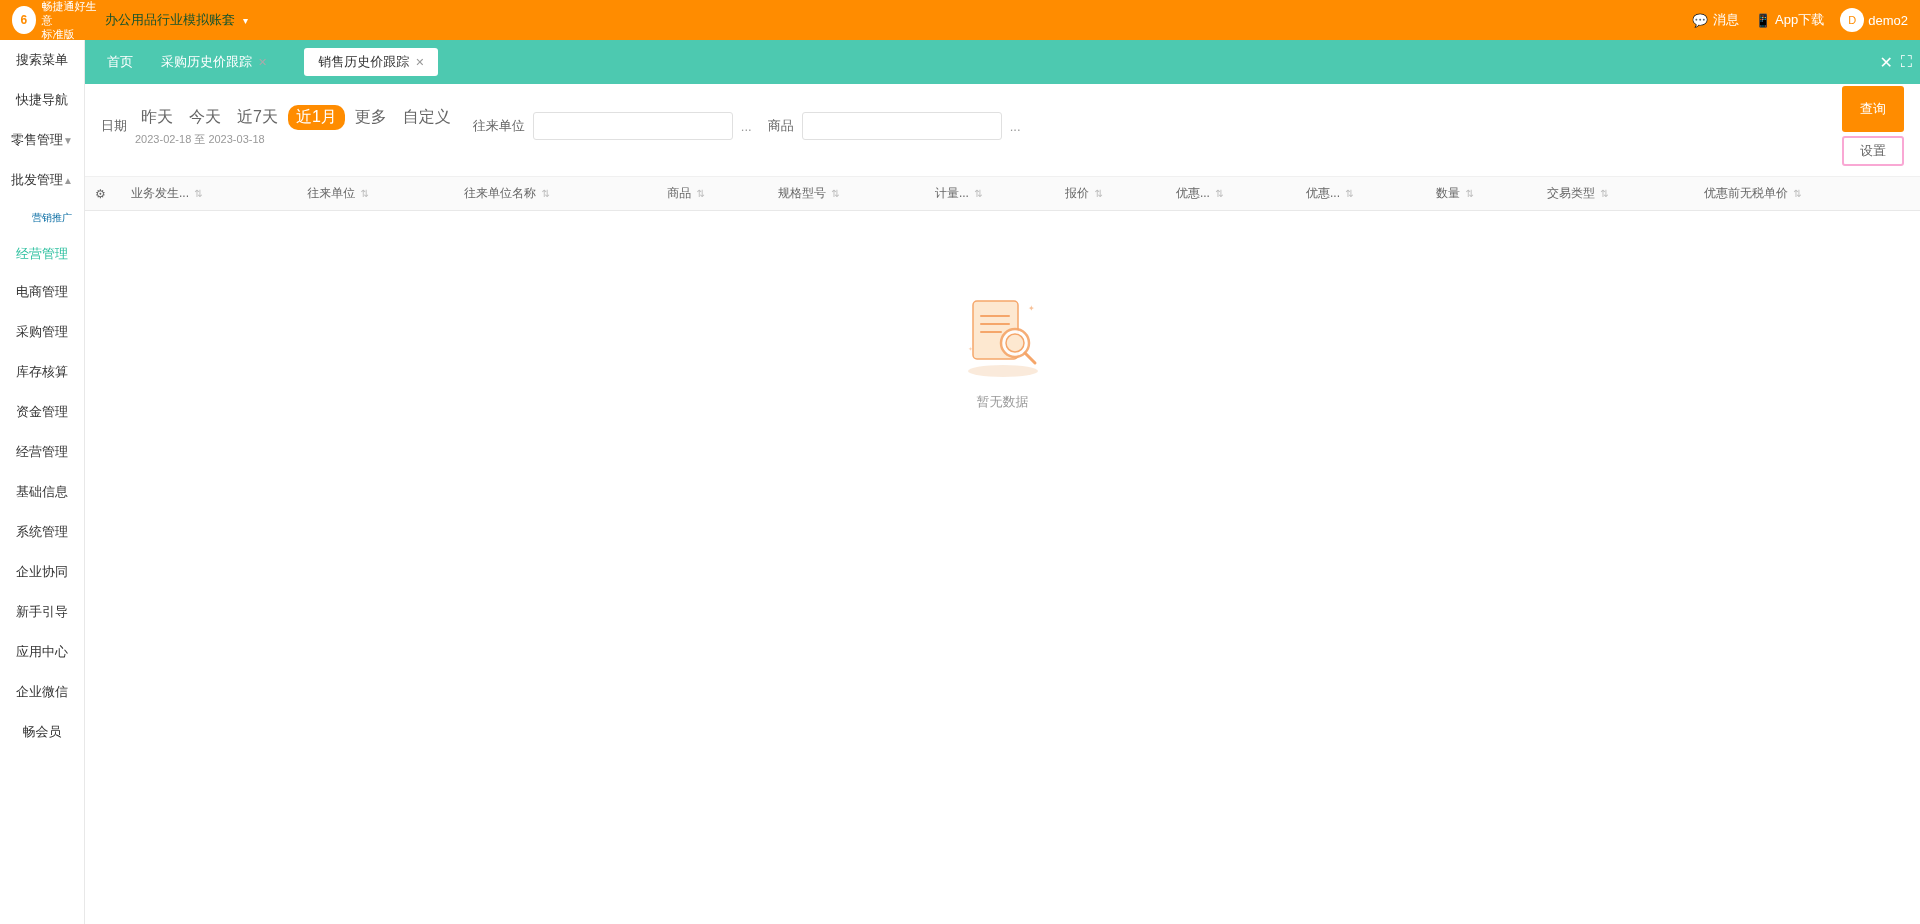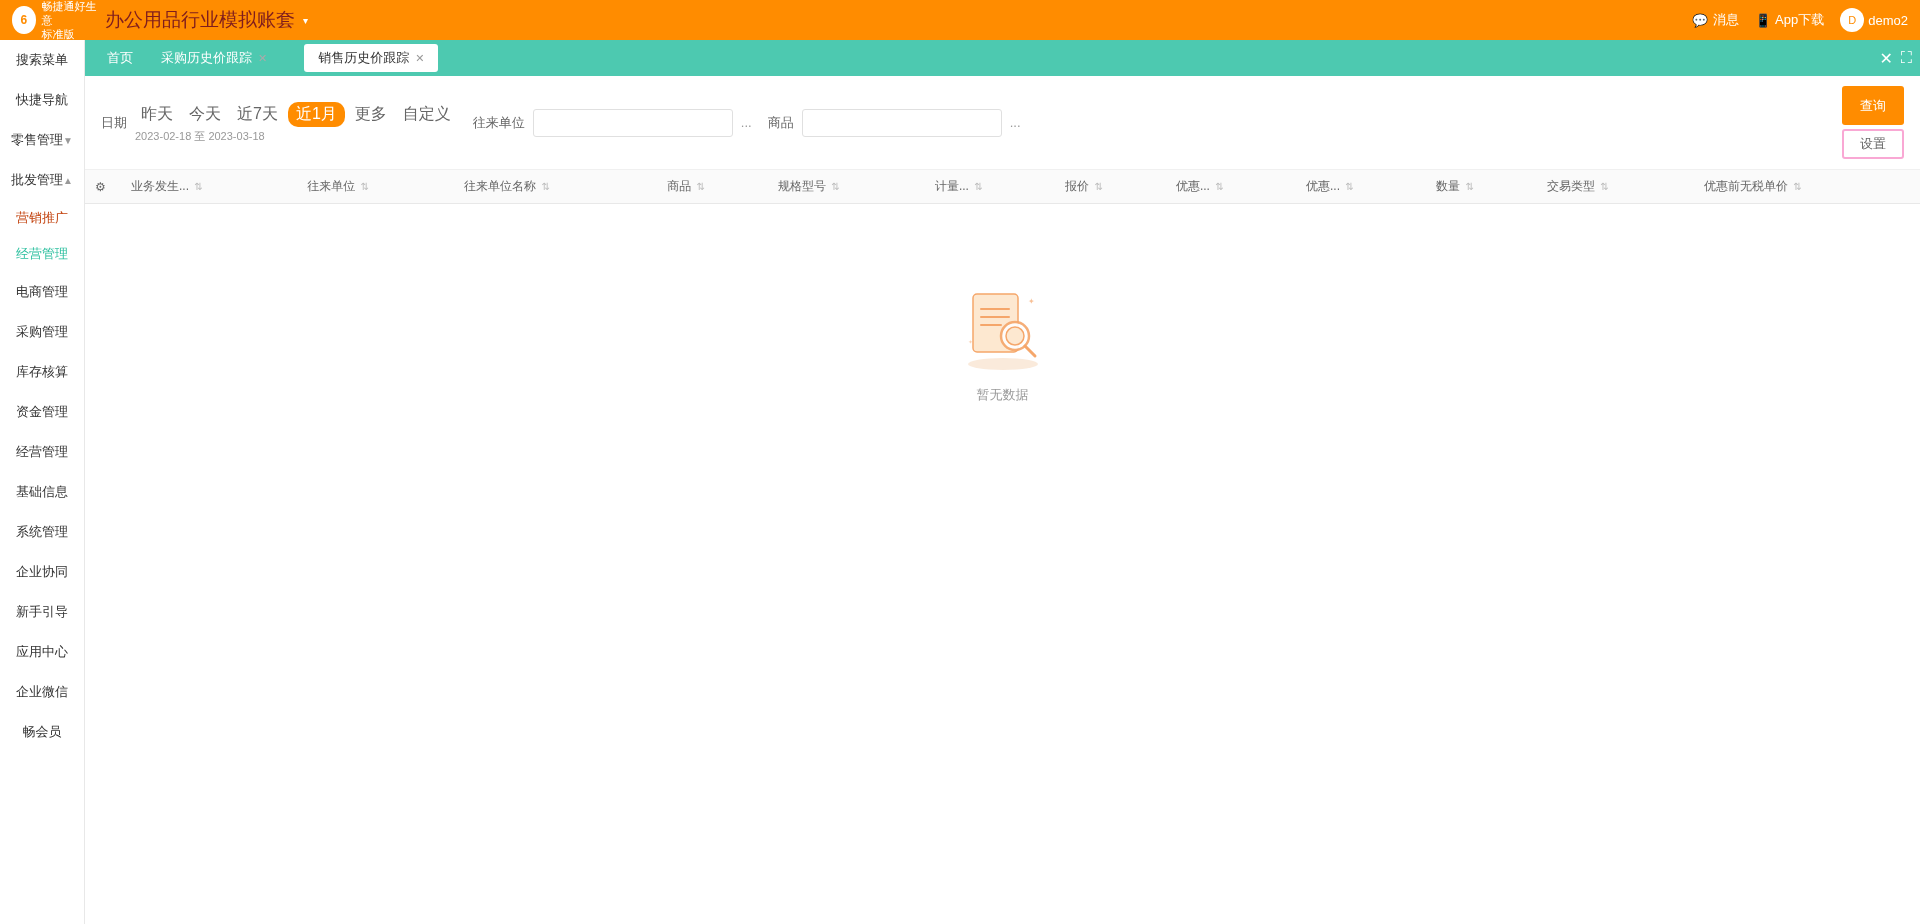--- a/index.html
+++ b/index.html
@@ -33,43 +33,43 @@
       font-size: 11px; color: #fff; line-height: 1.3;
     }
     .header-center {
       flex: 1;
       display: flex;
       align-items: center;
       gap: 8px;
       padding-left: 8px;
     }
     .app-title {
-      color: #7f1d1d;
-      font-size: 19px;
+      color: #14532d;
+      font-size: 13px;
     }
     .dropdown-arrow {
       color: #fff;
       font-size: 10px;
       cursor: pointer;
     }
     .header-right {
       display: flex;
       align-items: center;
       gap: 16px;
       color: #fff;
       font-size: 13px;
     }
     .header-btn {
       display: flex; align-items: center; gap: 4px;
       cursor: pointer; color: #fff;
     }
 
     
     .tab-bar {
-      height: 36px;
+      height: 44px;
       background: #4dc9b0;
       display: flex;
       align-items: center;
       position: fixed;
       top: 40px; left: 85px; right: 0;
       z-index: 99;
       padding: 0 8px;
     }
     .tab-item {
       height: 28px;
@@ -265,21 +265,21 @@
       border-radius: 3px;
       padding: 0 8px;
       font-size: 13px;
       outline: none;
     }
     .filter-ellipsis {
       color: #999; font-size: 13px;
       cursor: pointer;
     }
     .search-btn {
-      height: 39px;
+      height: 46px;
       padding: 0 18px;
       background: #ff8c00;
       color: #fff;
       border: none;
       border-radius: 3px;
       cursor: pointer;
       font-size: 13px;
     }
     .setting-btn {
       height: 30px;
@@ -389,21 +389,21 @@
     <span>快捷导航</span>
   </div>
   <div class="sidebar-item has-arrow">
     <span>零售管理</span>
     <span class="arrow-icon">▼</span>
   </div>
   <div class="sidebar-item has-arrow">
     <span>批发管理</span>
     <span class="arrow-icon">▲</span>
   </div>
-  <div class="sidebar-sub-item" style="padding-left:16px;font-size:13px;color:#c2410c;">
+  <div class="sidebar-sub-item" style="padding-left:32px;font-size:10px;color:#0369a1;">
     <span>营销推广</span>
   </div>
   <div class="sidebar-sub-item active" style="padding-left:16px;font-size:13px;color:#2bbf9e;">
     <span>经营管理</span>
   </div>
   <div class="sidebar-item">
     <span>电商管理</span>
   </div>
   <div class="sidebar-item">
     <span>采购管理</span>

